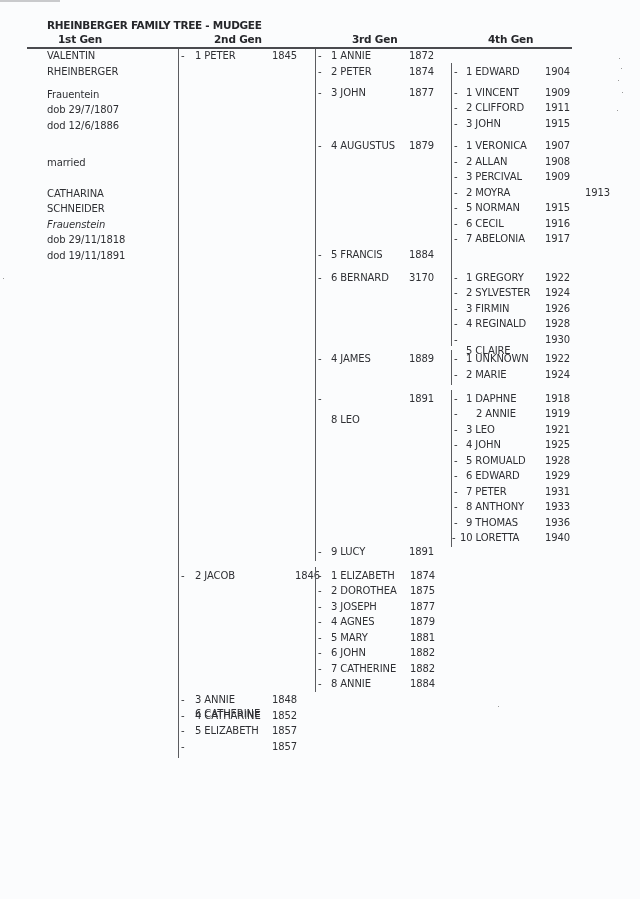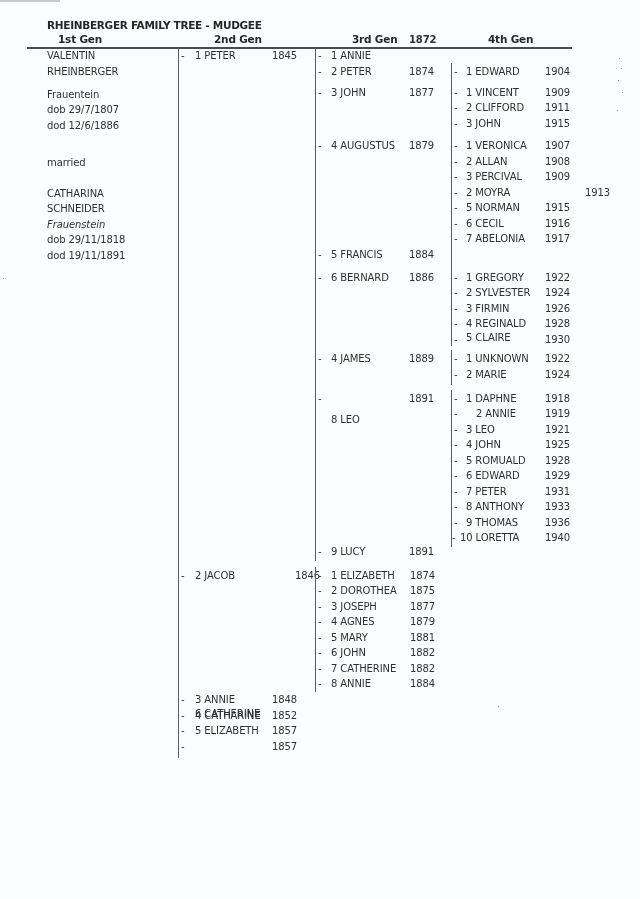--- a/index.html
+++ b/index.html
@@ -72,41 +72,41 @@
   <div class="t" style="left:195px;top:708px;">6 CATHERINE</div>
   <div class="t" style="left:272px;top:741px;">1857</div>
 </div>
 
 <div class="vline" style="left:315px;top:49px;height:512px;"></div>
 <div class="vline" style="left:315px;top:567px;height:125px;"></div>
 
 <div>
   <div class="dash" style="left:318px;top:50px;">-</div>
   <div class="t" style="left:331px;top:50px;">1 ANNIE</div>
-  <div class="t" style="left:409px;top:34px;font-weight:bold;">1872</div>
+  <div class="t" style="left:409px;top:50px;">1872</div>
 
   <div class="dash" style="left:318px;top:66px;">-</div>
   <div class="t" style="left:331px;top:66px;">2 PETER</div>
   <div class="t" style="left:409px;top:66px;">1874</div>
 
   <div class="dash" style="left:318px;top:87px;">-</div>
   <div class="t" style="left:331px;top:87px;">3 JOHN</div>
   <div class="t" style="left:409px;top:87px;">1877</div>
 
   <div class="dash" style="left:318px;top:140px;">-</div>
   <div class="t" style="left:331px;top:140px;">4 AUGUSTUS</div>
   <div class="t" style="left:409px;top:140px;">1879</div>
 
   <div class="dash" style="left:318px;top:249px;">-</div>
   <div class="t" style="left:331px;top:249px;">5 FRANCIS</div>
   <div class="t" style="left:409px;top:249px;">1884</div>
 
   <div class="dash" style="left:318px;top:272px;">-</div>
   <div class="t" style="left:331px;top:272px;">6 BERNARD</div>
-  <div class="t" style="left:409px;top:272px;">1886</div>
+  <div class="t" style="left:409px;top:272px;">3170</div>
 
   <div class="dash" style="left:318px;top:353px;">-</div>
   <div class="t" style="left:331px;top:353px;">4 JAMES</div>
   <div class="t" style="left:409px;top:353px;">1889</div>
 
   <div class="dash" style="left:318px;top:393px;">-</div>
   <div class="t" style="left:331px;top:393px;margin-top:21px;">8 LEO</div>
   <div class="t" style="left:409px;top:393px;">1891</div>
 
   <div class="dash" style="left:318px;top:546px;">-</div>
@@ -202,21 +202,21 @@
   <div class="dash" style="left:454px;top:287px;">-</div>
   <div class="t" style="left:466px;top:287px;">2 SYLVESTER</div>
   <div class="t" style="left:545px;top:287px;">1924</div>
   <div class="dash" style="left:454px;top:303px;">-</div>
   <div class="t" style="left:466px;top:303px;">3 FIRMIN</div>
   <div class="t" style="left:545px;top:303px;">1926</div>
   <div class="dash" style="left:454px;top:318px;">-</div>
   <div class="t" style="left:466px;top:318px;">4 REGINALD</div>
   <div class="t" style="left:545px;top:318px;">1928</div>
   <div class="dash" style="left:454px;top:334px;">-</div>
-  <div class="t" style="left:466px;top:332px;">5 CLAIRE</div>
+  <div class="t" style="left:466px;top:345px;">5 CLAIRE</div>
   <div class="t" style="left:545px;top:334px;">1930</div>
 </div>
 
 <div>
   <div class="dash" style="left:454px;top:353px;">-</div>
   <div class="t" style="left:466px;top:353px;">1 UNKNOWN</div>
   <div class="t" style="left:545px;top:353px;">1922</div>
   <div class="dash" style="left:454px;top:369px;">-</div>
   <div class="t" style="left:466px;top:369px;">2 MARIE</div>
   <div class="t" style="left:545px;top:369px;">1924</div>

